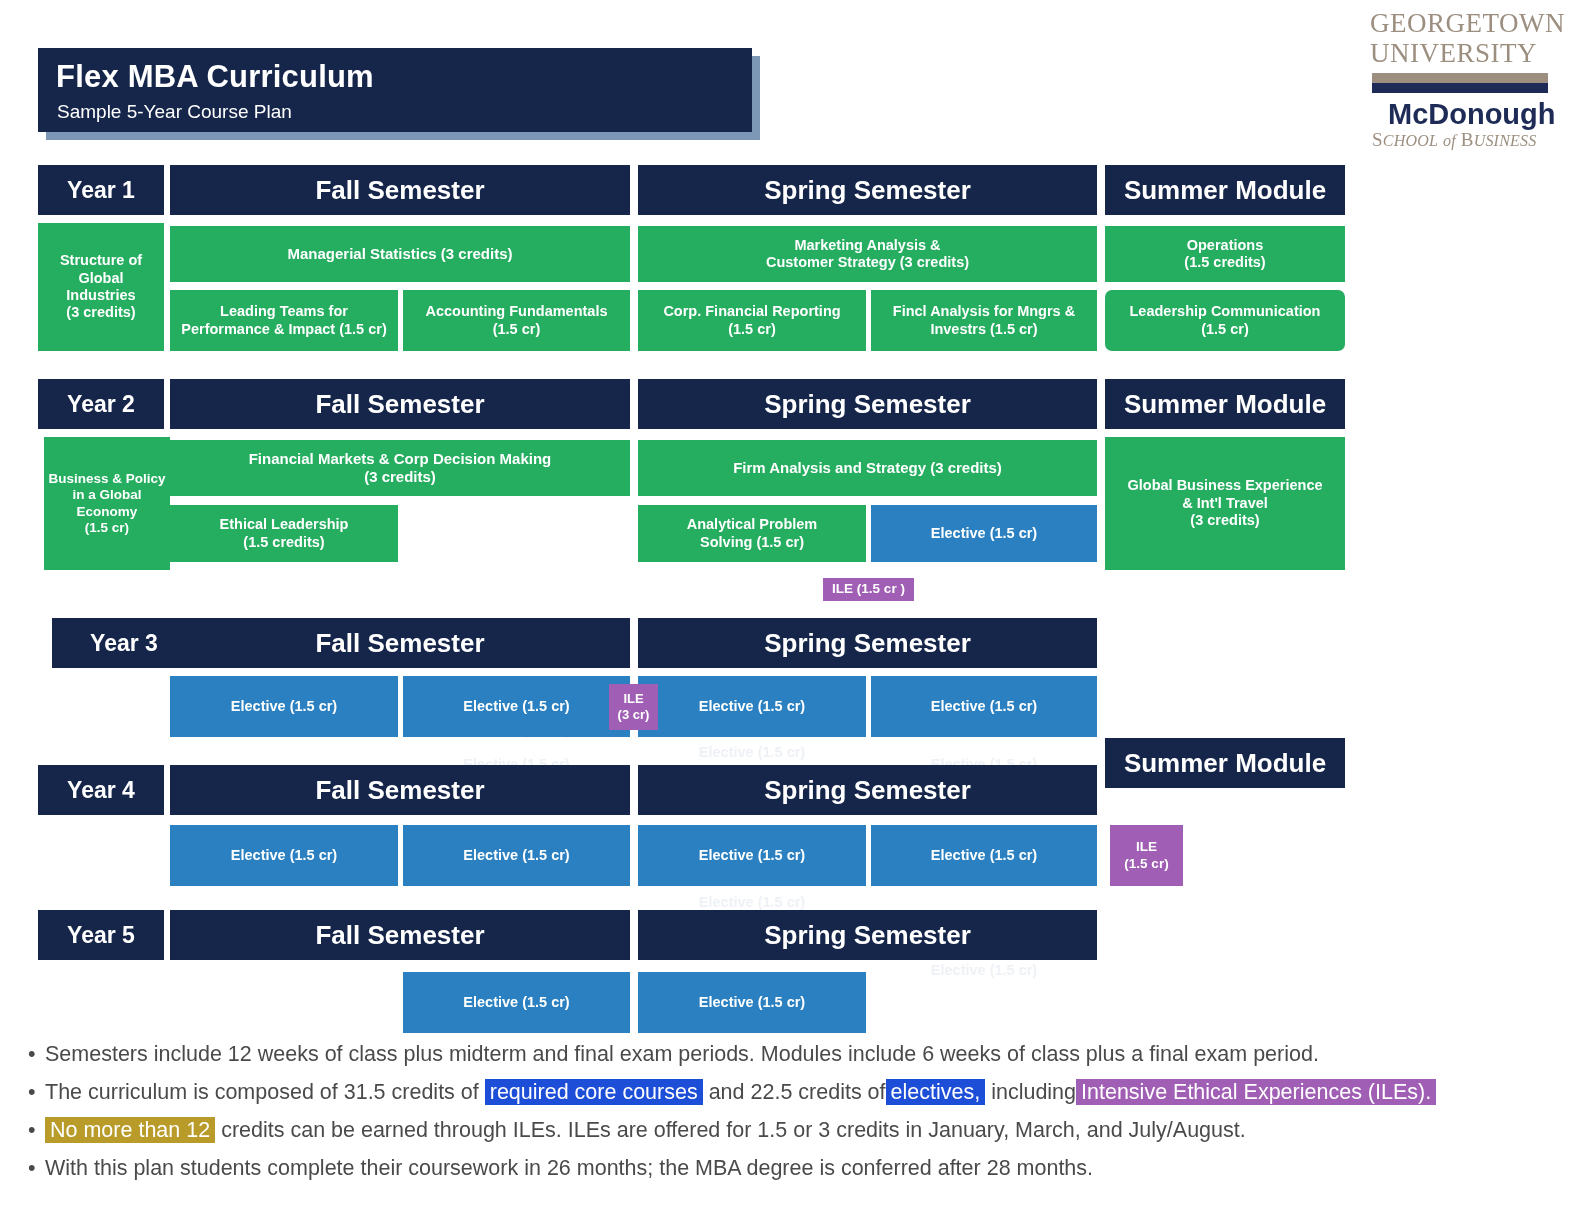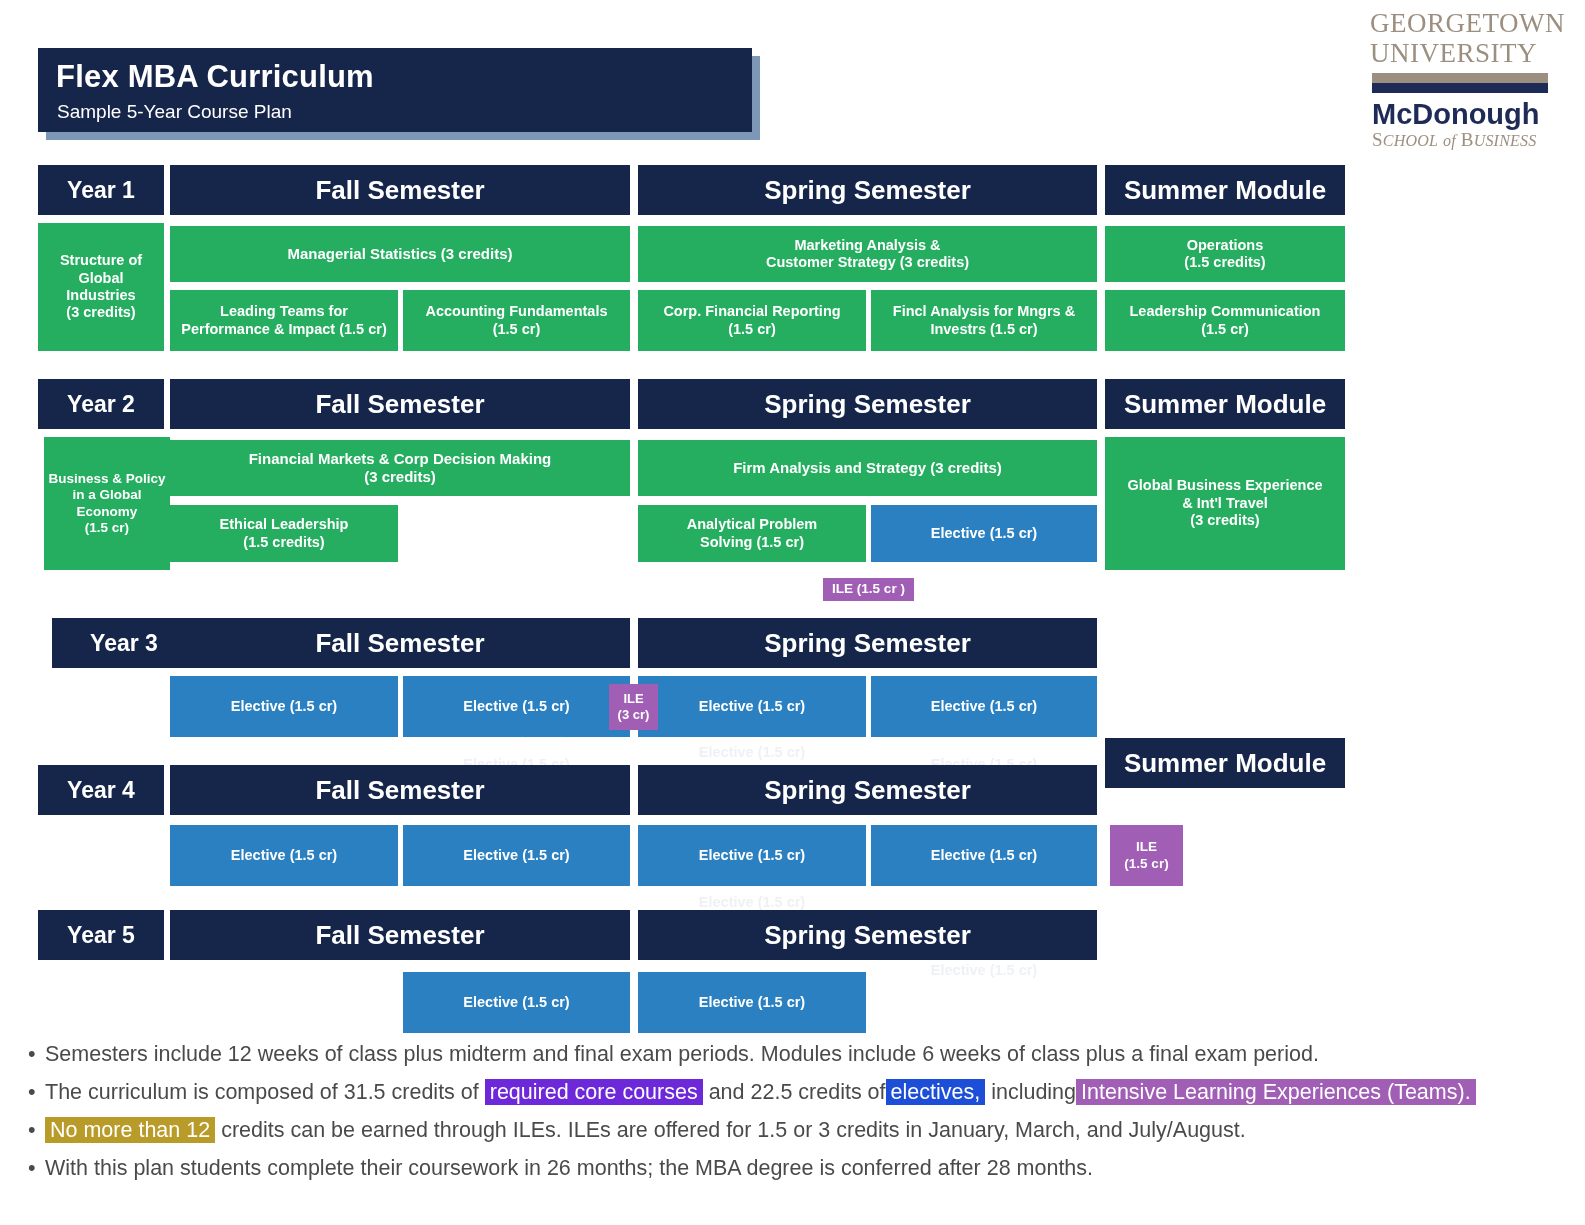--- a/index.html
+++ b/index.html
@@ -33,21 +33,21 @@
   #logo .gtown{
     font-family:"Liberation Serif", serif;
     color:#9c8f80;font-size:27px;line-height:30px;
     letter-spacing:.5px;text-align:left;
   }
   #logo .bar-tan{width:176px;height:10px;background:#9c8f80;margin-top:5px;margin-left:2px;}
   #logo .bar-navy{width:176px;height:10px;background:#1d2b56;margin-left:2px;}
   #logo .mcd{
     font-family:"Liberation Sans", sans-serif;
     color:#1d2b56;font-size:29px;font-weight:bold;
-    margin-top:6px;margin-left:2px;line-height:30px;
+    margin-top:6px;margin-left:18px;line-height:30px;
   }
   #logo .sob{
     font-family:"Liberation Serif", serif;
     color:#9c8f80;font-size:19px;margin-left:2px;line-height:22px;
     letter-spacing:.2px;
   }
   #logo .sob .lc{font-size:16px;font-style:italic;}
 
   
   .navy{
@@ -83,21 +83,21 @@
   }
 
   
   #notes{left:28px;top:1038px;width:1540px;}
   .note{
     color:#4a4a4a;font-size:21.5px;line-height:33px;
     font-family:"Liberation Sans", sans-serif;
     white-space:nowrap;margin-bottom:5px;
   }
   .note .bullet{display:inline-block;width:17px;}
-  .hl-green{background:#6d28d9;color:#fff;padding:1px 5px;}
+  .hl-green{background:#1d4ed8;color:#fff;padding:1px 5px;}
   .hl-blue{background:#1d4ed8;color:#fff;padding:1px 5px;}
   .hl-purple{background:#a05fb4;color:#fff;padding:1px 5px;}
   .hl-gold{background:#b89b28;color:#fff;padding:1px 5px;}
 </style>
 </head>
 <body>
 
 <div class="abs" id="title-banner">
   <div class="t1">Flex MBA Curriculum</div>
   <div class="t2">Sample 5-Year Course Plan</div>
@@ -129,21 +129,21 @@
 
 <div class="abs green c14" style="left:638px;top:226px;width:459px;height:56px;white-space:pre-line;">Marketing Analysis &amp;
 Customer Strategy (3 credits)</div>
 <div class="abs green c14" style="left:638px;top:290px;width:228px;height:61px;white-space:pre-line;">Corp. Financial Reporting
 (1.5 cr)</div>
 <div class="abs green c14" style="left:871px;top:290px;width:226px;height:61px;white-space:pre-line;">Fincl Analysis for Mngrs &amp;
 Investrs (1.5 cr)</div>
 
 <div class="abs green c14" style="left:1105px;top:226px;width:240px;height:56px;white-space:pre-line;">Operations
 (1.5 credits)</div>
-<div class="abs green c14" style="left:1105px;top:290px;width:240px;height:61px;white-space:pre-line;">Leadership Communication
+<div class="abs green c14" style="left:1105px;top:290px;width:240px;height:61px;white-space:pre-line;border-radius:7px;">Leadership Communication
 (1.5 cr)</div>
 
 <div class="abs navy yearlbl" style="left:38px;top:379px;width:126px;height:50px;">Year 2</div>
 <div class="abs navy semlbl" style="left:170px;top:379px;width:460px;height:50px;">Fall Semester</div>
 <div class="abs navy semlbl" style="left:638px;top:379px;width:459px;height:50px;">Spring Semester</div>
 <div class="abs navy semlbl" style="left:1105px;top:379px;width:240px;height:50px;">Summer  Module</div>
 
 <div class="abs green c13" style="left:38px;top:437px;width:126px;height:133px;white-space:pre-line;">Business &amp; Policy
 in a Global
 Economy
@@ -204,21 +204,21 @@
 <div class="abs ghost" style="left:871px;top:958px;width:226px;height:24px;">Elective (1.5 cr)</div>
 
 <div class="abs blue c14" style="left:403px;top:972px;width:227px;height:61px;">Elective (1.5 cr)</div>
 <div class="abs blue c14" style="left:638px;top:972px;width:228px;height:61px;">Elective (1.5 cr)</div>
 
 <div class="abs" id="notes">
   <div class="note">
     <span class="bullet">•</span><span>Semesters include 12 weeks of class plus midterm and final exam periods.   Modules include 6 weeks of class plus a final exam period.</span>
   </div>
   <div class="note">
-    <span class="bullet">•</span><span>The curriculum is composed of 31.5 credits of </span><span class="hl-green">required core courses</span><span> and 22.5 credits of</span><span class="hl-blue">electives,</span><span> including</span><span class="hl-purple">Intensive Learning Experiences (Teams).</span>
+    <span class="bullet">•</span><span>The curriculum is composed of 31.5 credits of </span><span class="hl-green">required core courses</span><span> and 22.5 credits of</span><span class="hl-blue">electives,</span><span> including</span><span class="hl-purple">Intensive Ethical Experiences (ILEs).</span>
   </div>
   <div class="note">
     <span class="bullet">•</span><span class="hl-gold">No more than 12</span><span> credits can be earned through ILEs. ILEs are offered for 1.5 or 3 credits in January, March, and July/August.</span>
   </div>
   <div class="note">
     <span class="bullet">•</span><span>With this plan students complete their coursework in 26 months; the MBA degree is conferred after 28 months.</span>
   </div>
 </div>
 
 </body></html>

